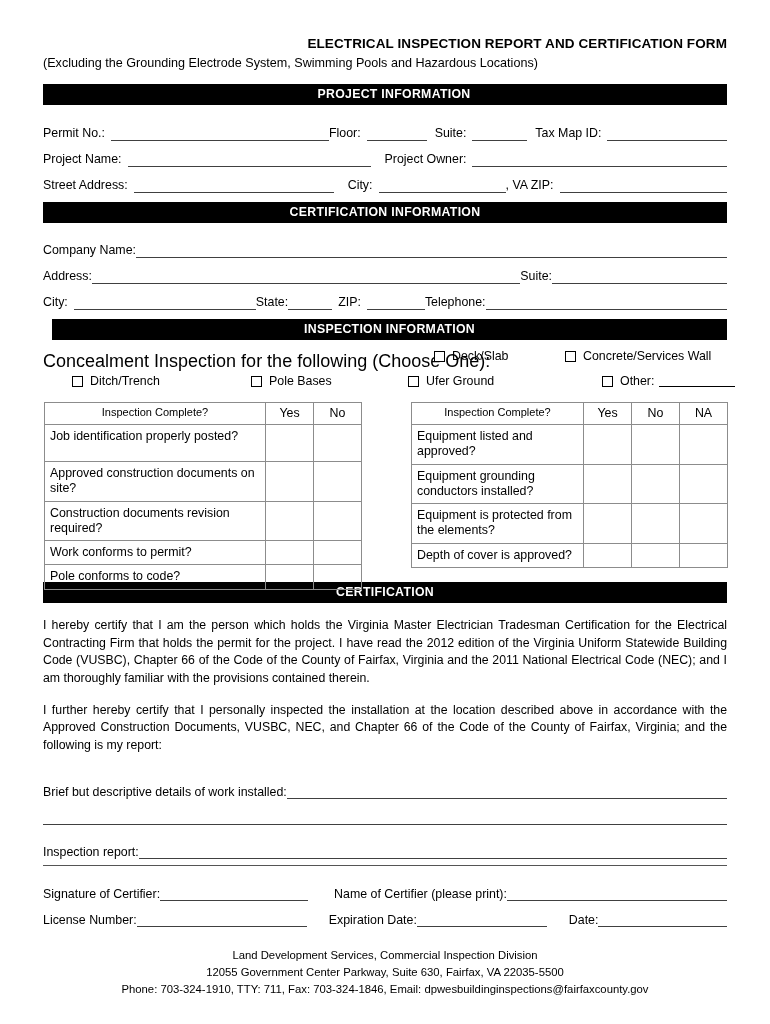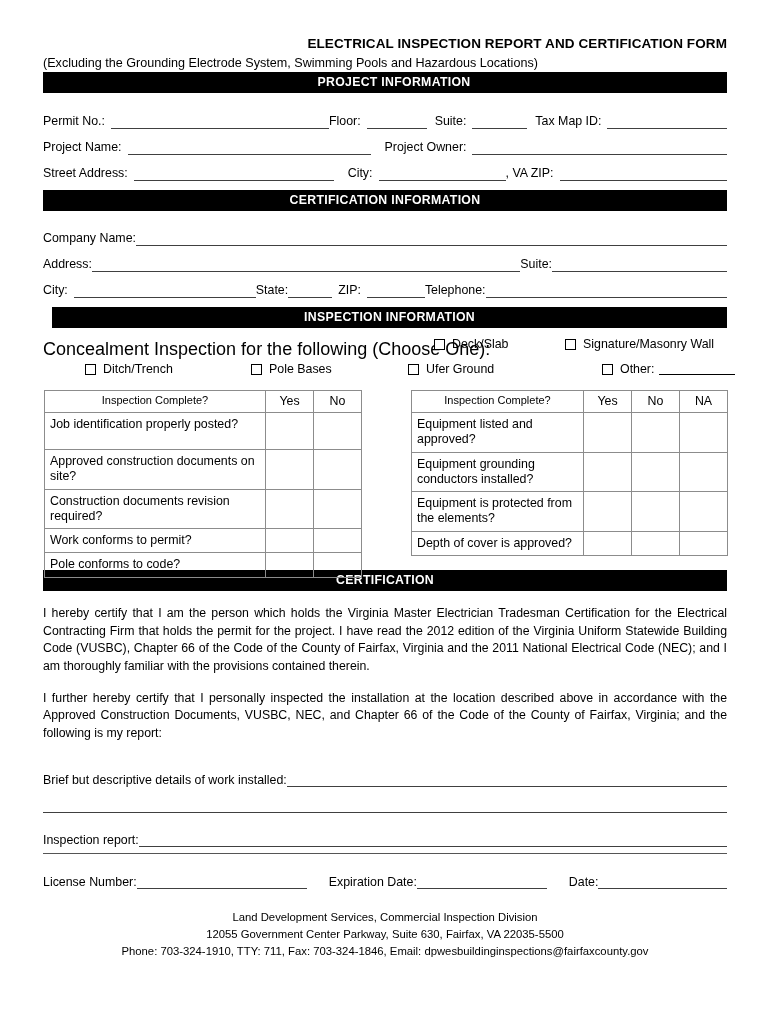--- a/index.html
+++ b/index.html
@@ -191,21 +191,21 @@
   }
 </style>
 </head>
 <body>
 
 <div class="page">
 
   <div class="doc-title">ELECTRICAL INSPECTION REPORT AND CERTIFICATION FORM</div>
   <div class="doc-subtitle">(Excluding the Grounding Electrode System, Swimming Pools and Hazardous Locations)</div>
 
-  <div class="bar" style="padding-left:18px;">PROJECT INFORMATION</div>
+  <div class="bar" style="margin-top:12px;padding-left:18px;">PROJECT INFORMATION</div>
 
   <div class="sp-proj">
     <div class="frow">
       <span class="lbl">Permit No.:</span>
       <span class="gap6"></span>
       <span class="fill w-permit"></span>
       <span class="lbl">Floor:</span>
       <span class="gap6"></span>
       <span class="fill w-floor"></span>
       <span class="gap8"></span>
@@ -278,26 +278,26 @@
     <div class="cb-line">
       <span class="concealment-text">Concealment Inspection for the following (Choose One):</span>
 
       <span class="cb-item" style="left:355px;padding-left:36px;">
         <span class="cbox"></span>
         <span class="cb-label">Deck/Slab</span>
       </span>
 
       <span class="cb-item" style="left:522px;">
         <span class="cbox"></span>
-        <span class="cb-label">Signature/Masonry Wall</span>
+        <span class="cb-label">Concrete/Services Wall</span>
       </span>
     </div>
 
     <div class="cb-line">
-      <span class="cb-item" style="left:42px;justify-content:space-between;">
+      <span class="cb-item" style="left:29px;justify-content:space-between;">
         <span class="cbox"></span>
         <span class="cb-label">Ditch/Trench</span>
       </span>
 
       <span class="cb-item" style="left:208px;">
         <span class="cbox"></span>
         <span class="cb-label">Pole Bases</span>
       </span>
 
       <span class="cb-item" style="left:365px;">
@@ -416,20 +416,27 @@
     </div>
     <div class="long-rule"></div>
     <div class="frow" style="margin-top:8px;">
       <span class="lbl">Inspection report:</span>
       <span class="fill"></span>
     </div>
   </div>
 
   <div class="sig-block topline">
     <div class="frow">
+      <span class="lbl">Signature of Certifier:</span>
+      <span class="fill w-sig"></span>
+      <span class="gap-col"></span>
+      <span class="lbl">Name of Certifier (please print):</span>
+      <span class="fill w-name"></span>
+    </div>
+    <div class="frow">
       <span class="lbl">License Number:</span>
       <span class="fill w-lic"></span>
       <span class="gap-col2"></span>
       <span class="lbl">Expiration Date:</span>
       <span class="fill w-exp"></span>
       <span class="gap-col2"></span>
       <span class="lbl">Date:</span>
       <span class="fill w-date"></span>
     </div>
   </div>

